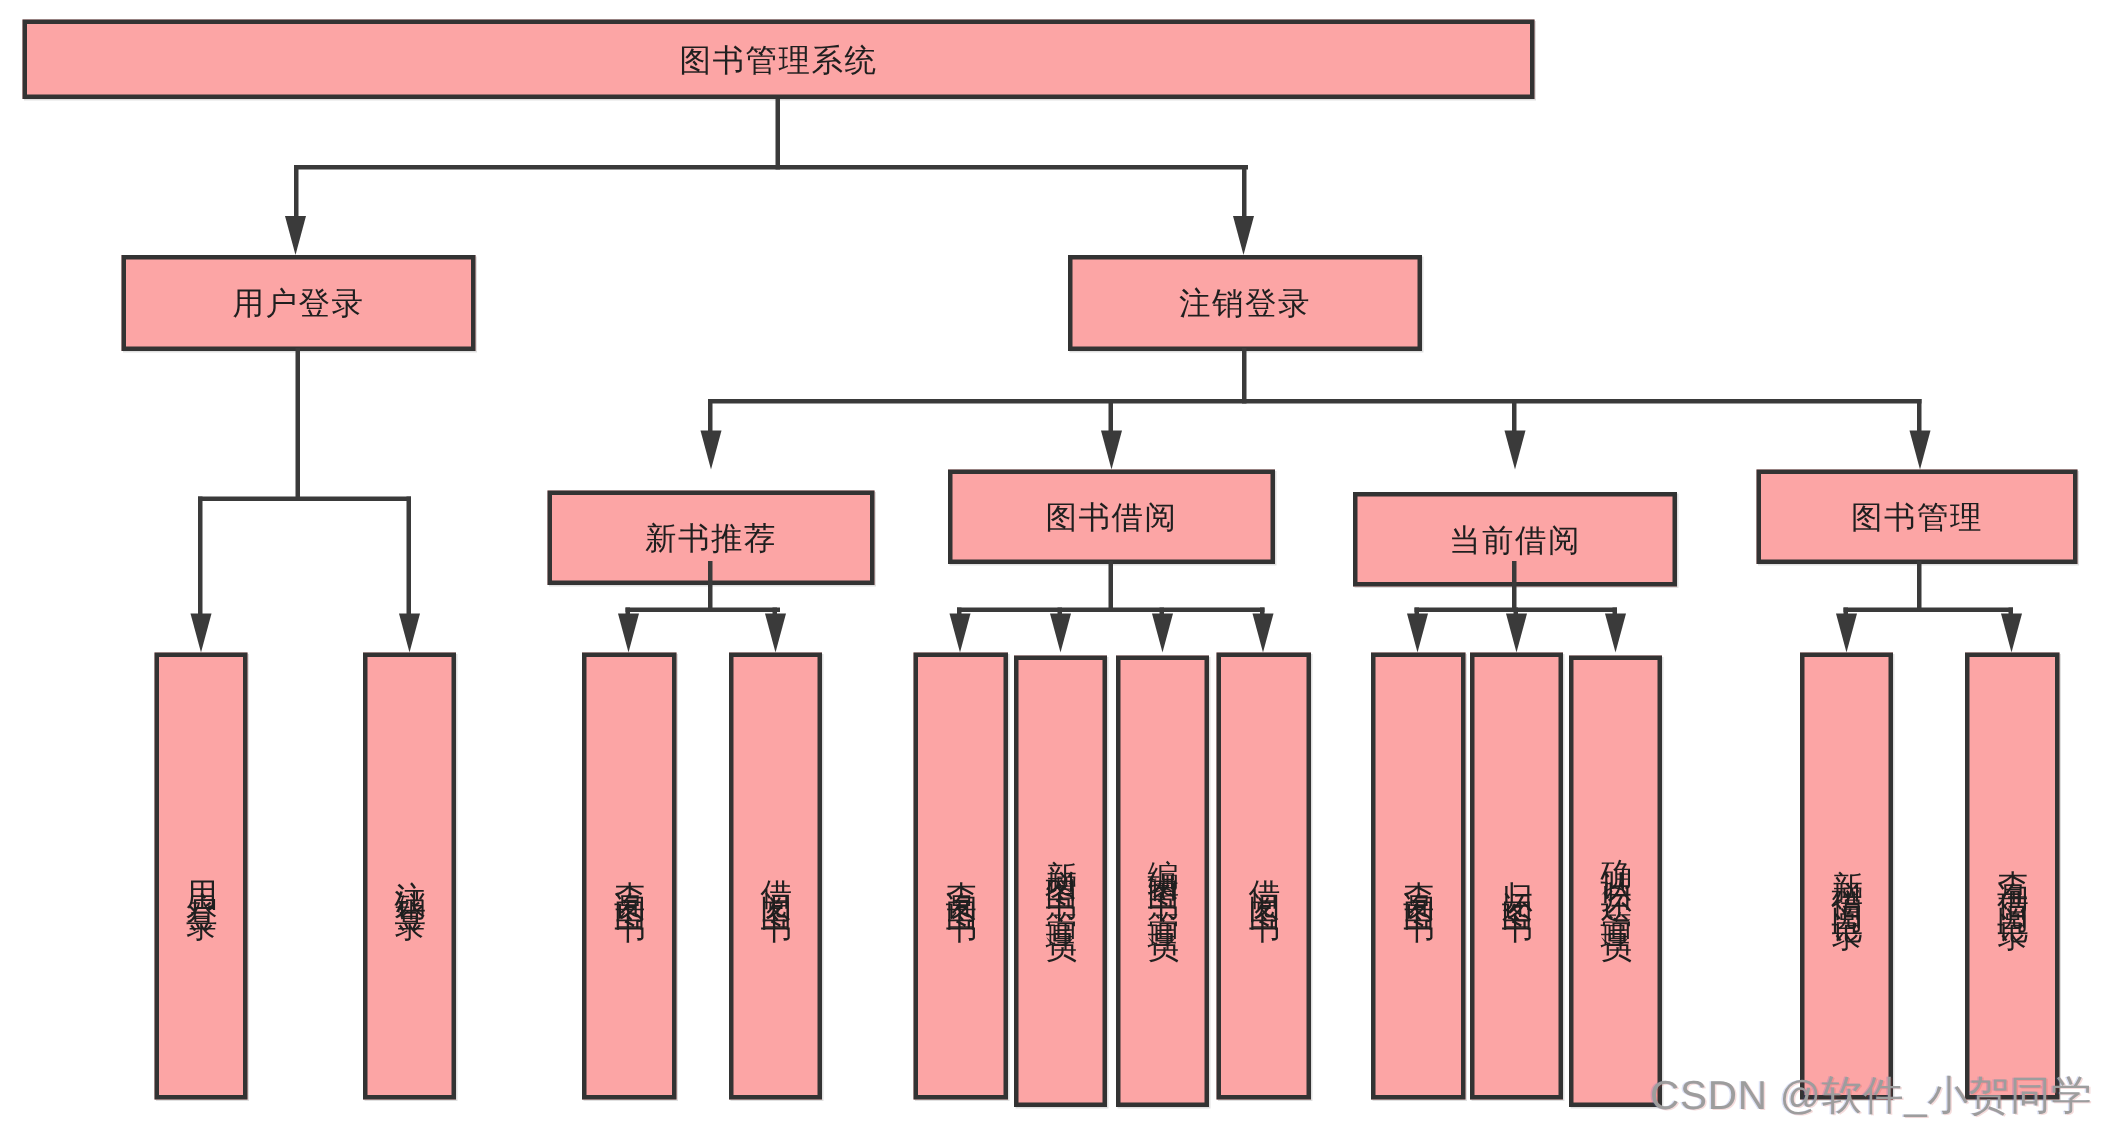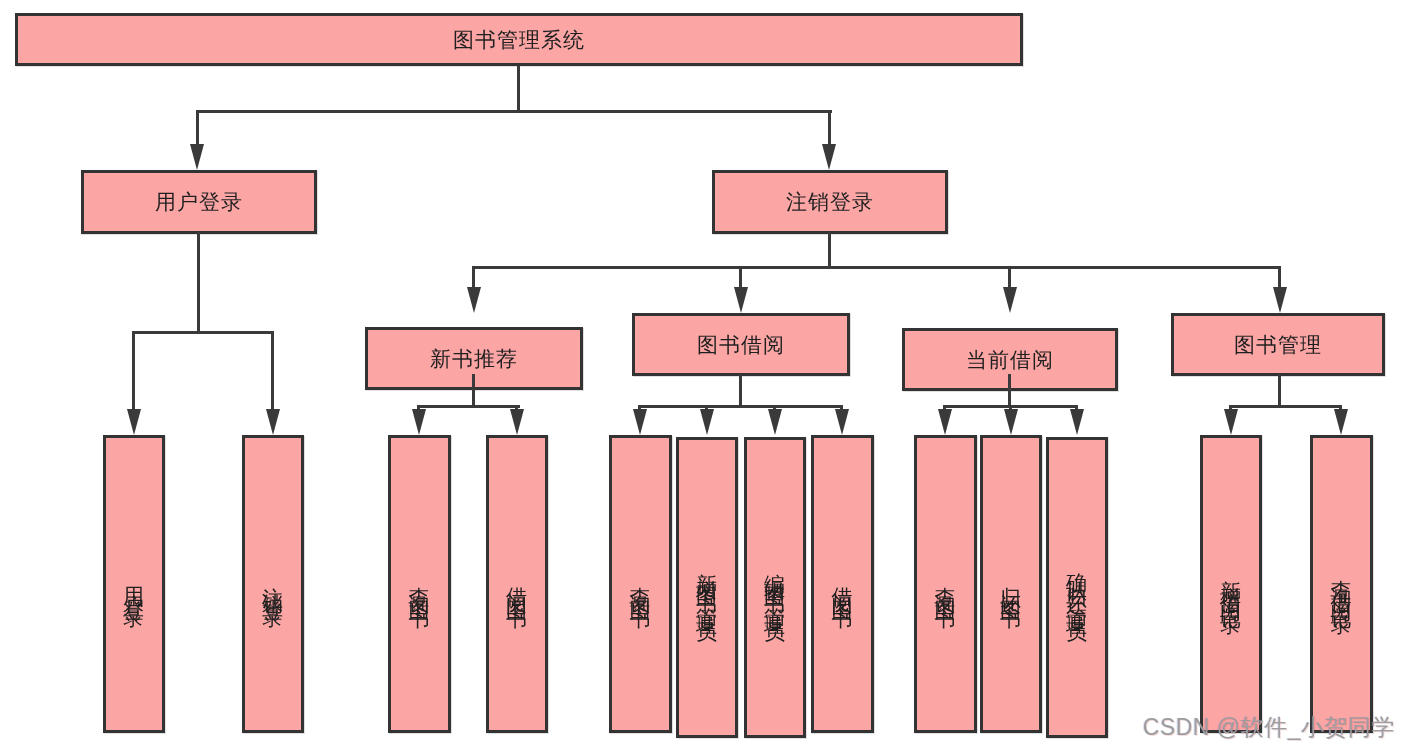--- a/index.html
+++ b/index.html
@@ -29,21 +29,21 @@
   .line{position:absolute;background:var(--stroke);}
   .line.v{width:3px;}
   .line.h{height:3px;}
   .arrow{
     position:absolute;width:0;height:0;
     border-left:7px solid transparent;border-right:7px solid transparent;
     border-top:26px solid var(--stroke);
   }
   .watermark{
     position:absolute;top:712px;right:10px;z-index:10;
-    font-size:23px;color:var(--watermark);letter-spacing:0.5px;white-space:nowrap;
+    font-size:27px;color:var(--watermark);letter-spacing:0.5px;white-space:nowrap;
     text-shadow:1px 1px 0 rgba(200,60,60,0.18), -1px 0 0 rgba(60,90,200,0.18);
   }
 </style>
 </head>
 <body>
 
 <div id="stage">
 
   <div class="box" style="left:15px;top:13px;width:1008px;height:53px">
     <span class="hlabel">图书管理系统</span>

